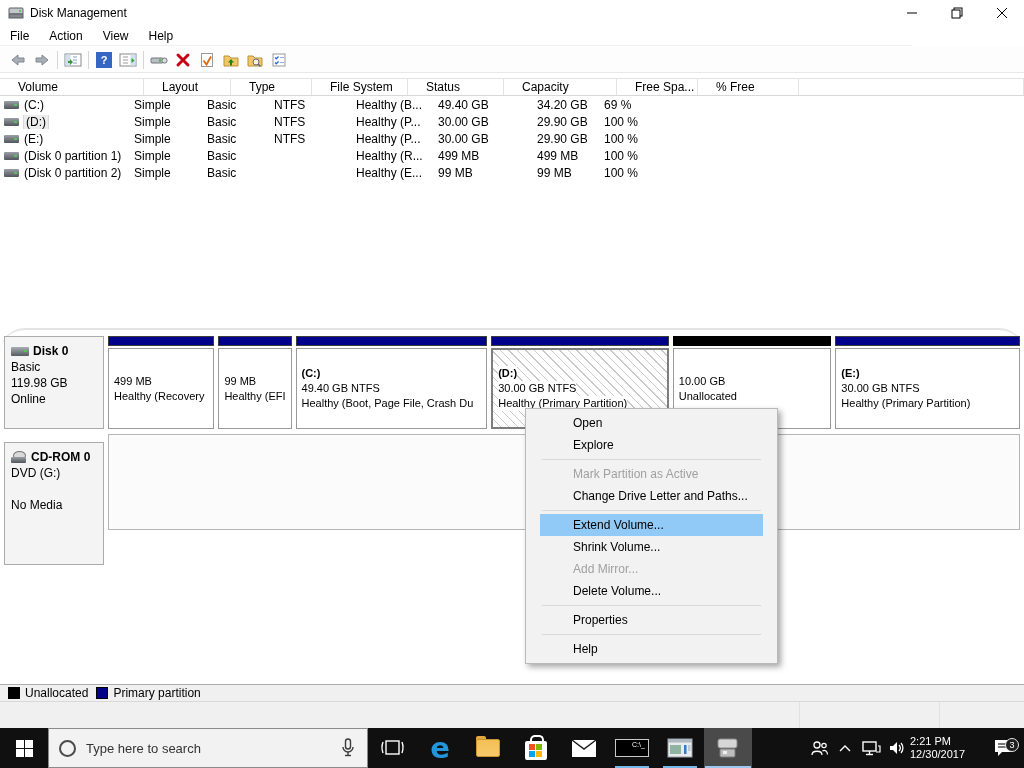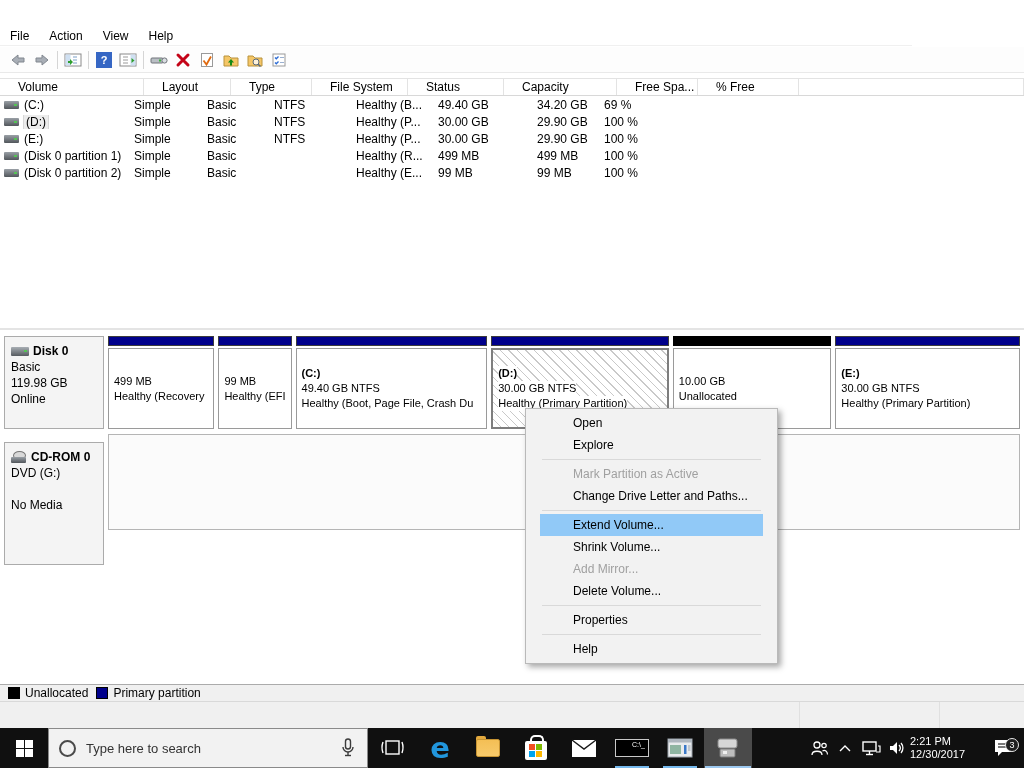--- a/index.html
+++ b/index.html
@@ -24,21 +24,21 @@
   .thead { display:flex; height:18px; border-top:1px solid #e3e3e3; border-bottom:1px solid #d8d8d8; background:#fff; }
   .th { border-right:1px solid #e3e3e3; padding:1px 4px; font-size:12px; white-space:nowrap; overflow:hidden;margin-left:14px; }
   .trow { display:flex; height:17px; align-items:center; }
   .td { padding:0 4px; font-size:12px; white-space:nowrap; overflow:hidden; display:flex; align-items:center; }
   .c-vol{width:130px;} .c-lay{width:73px;} .c-typ{width:67px;} .c-fs{width:82px;} .c-st{width:82px;} .c-cap{width:99px;} .c-free{width:67px;} .c-pct{width:87px;} .c-fill{flex:1;}
   .mini-disk { width:15px; height:8px; border-radius:1px; background:linear-gradient(180deg,#9aa0a6,#51565b); margin-right:5px; position:relative; flex:none; }
   .mini-disk::after { content:""; position:absolute; right:2px; top:3px; width:3px; height:2px; background:#54c454; }
   .subtle-select { background:#ececec; outline:1px solid #d7d7d7; padding:0 2px; }
 
   
-  .disk-section { position:absolute; left:0; top:328px; width:1024px; height:356px; background:#fff; border-top:2px solid #e4e4e4; }
+  .disk-section { position:absolute; left:0; top:328px; width:1024px; height:356px; background:#fff; border-top:2px solid #e4e4e4;border-radius:25px; }
   .disk-row { position:absolute; left:4px; display:flex; }
   .disk-label { width:100px; border:1px solid #ababab; background:#f4f4f4; padding:6px 6px; font-size:12px; line-height:16px; flex:none; }
   .disk-label .dname { font-weight:bold; display:flex; align-items:center; gap:4px; }
   .disk0-icon { width:18px; height:9px; border-radius:1px; background:linear-gradient(180deg,#a8aeb4,#565b60); position:relative; flex:none; }
   .disk0-icon::after { content:""; position:absolute; right:2px; top:3px; width:3px; height:2px; background:#54c454; }
   .cd-icon { width:16px; height:12px; position:relative; flex:none; }
   .cd-icon::before { content:""; position:absolute; left:2px; top:0; width:11px; height:7px; border-radius:50%; border:1px solid #777; background:#d9d9d9; }
   .cd-icon::after { content:""; position:absolute; left:0; bottom:0; width:15px; height:6px; background:linear-gradient(180deg,#9aa0a6,#51565b); border-radius:1px; }
   .partitions { display:flex; gap:4px; margin-left:4px; width:912px; }
   .part { display:flex; flex-direction:column; height:93px; }
@@ -91,20 +91,47 @@
   .store-bag { width:22px; height:19px; background:#fff; border-radius:2px; position:relative; margin-top:5px; }
   .store-bag::before { content:""; position:absolute; left:5px; top:-6px; width:10px; height:7px; border:2px solid #fff; border-bottom:none; border-radius:5px 5px 0 0; }
   .ms-logo { position:absolute; left:4px; top:3px; width:13px; height:13px; display:grid; grid-template-columns:6px 6px; grid-template-rows:6px 6px; gap:1px; }
   .cmd-ico { width:24px; height:18px; background:#000; border:1px solid #c9c9c9; color:#fff; font-size:7px; font-family:Liberation Sans, sans-serif; padding:1px 16px; line-height:7px; }
 </style>
 </head>
 <body>
 
 <div class="screen">
 
+  <div class="titlebar">
+    <svg class="app-icon" viewBox="0 0 16 16">
+        <rect x="1" y="3" width="14" height="6" rx="1" fill="#c3c7cb" stroke="#5a5f64"></rect>
+        <rect x="1" y="9" width="14" height="4" fill="#82878c" stroke="#5a5f64"></rect>
+        <rect x="11" y="5" width="2" height="2" fill="#54c454"></rect>
+      </svg>
+    <span class="title-text">Disk Management</span>
+    <div class="win-controls">
+      <div class="ctl">
+          <svg width="16" height="16">
+            <line x1="3" y1="8" x2="13" y2="8" stroke="#000" stroke-width="1"></line>
+          </svg>
+        </div>
+      <div class="ctl">
+          <svg width="16" height="16">
+            <rect x="5" y="3" width="8" height="8" fill="none" stroke="#000"></rect>
+            <rect x="3" y="5" width="8" height="8" fill="#fff" stroke="#000"></rect>
+          </svg>
+        </div>
+      <div class="ctl">
+          <svg width="16" height="16">
+            <line x1="3" y1="3" x2="13" y2="13" stroke="#000"></line>
+            <line x1="13" y1="3" x2="3" y2="13" stroke="#000"></line>
+          </svg>
+        </div>
+    </div>
+  </div>
 
   <div class="menubar">
     <span class="menu-item">File</span>
     <span class="menu-item">Action</span>
     <span class="menu-item">View</span>
     <span class="menu-item">Help</span>
   </div>
 
   <div class="toolbar">
     <div class="tb-btn">

